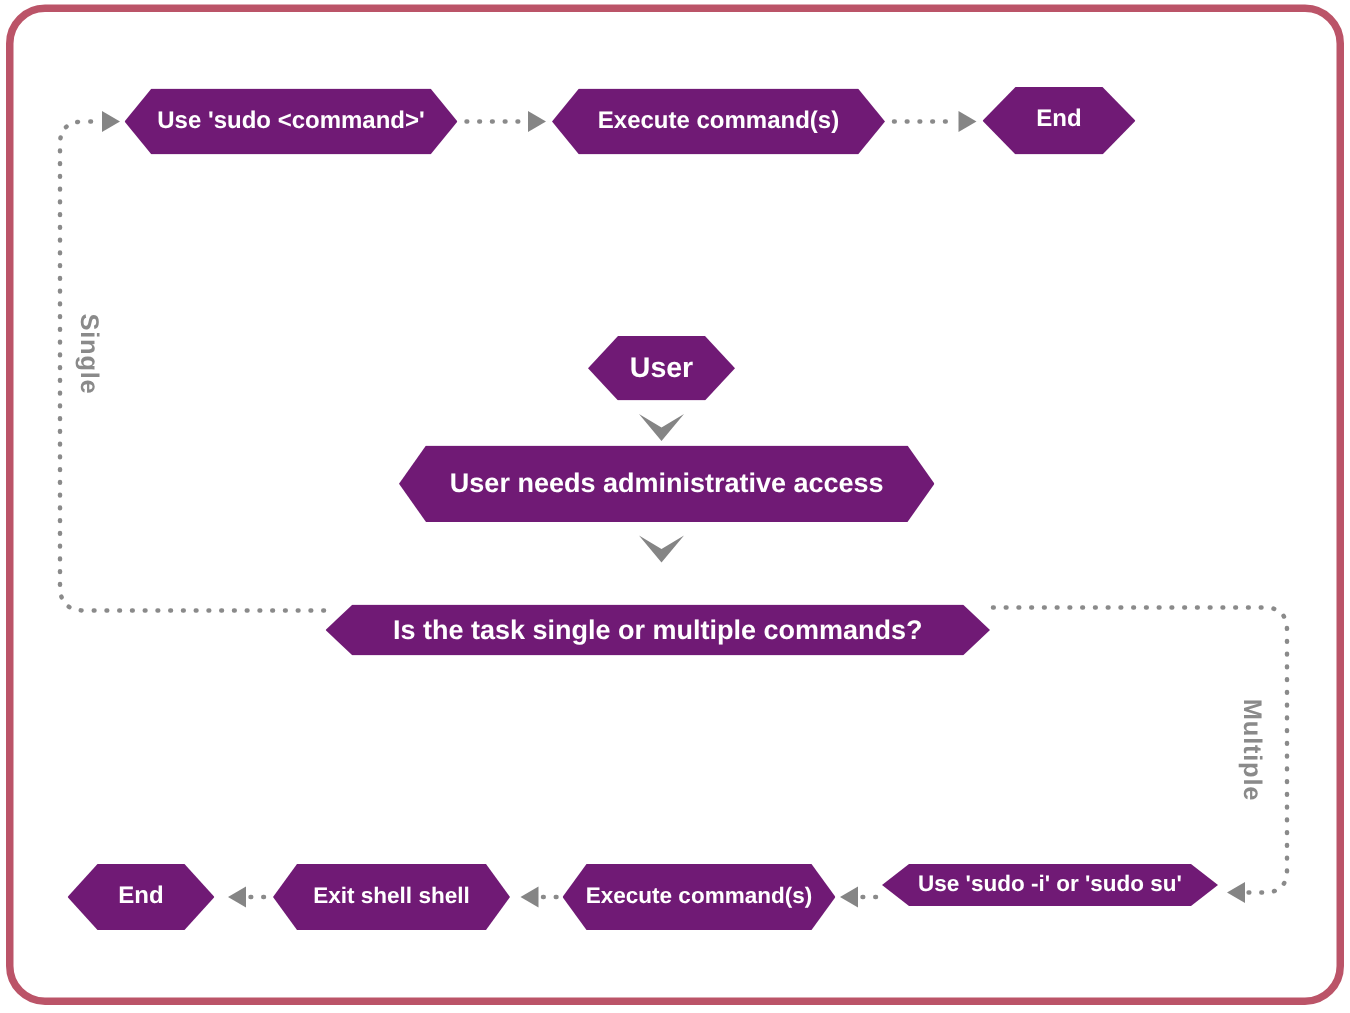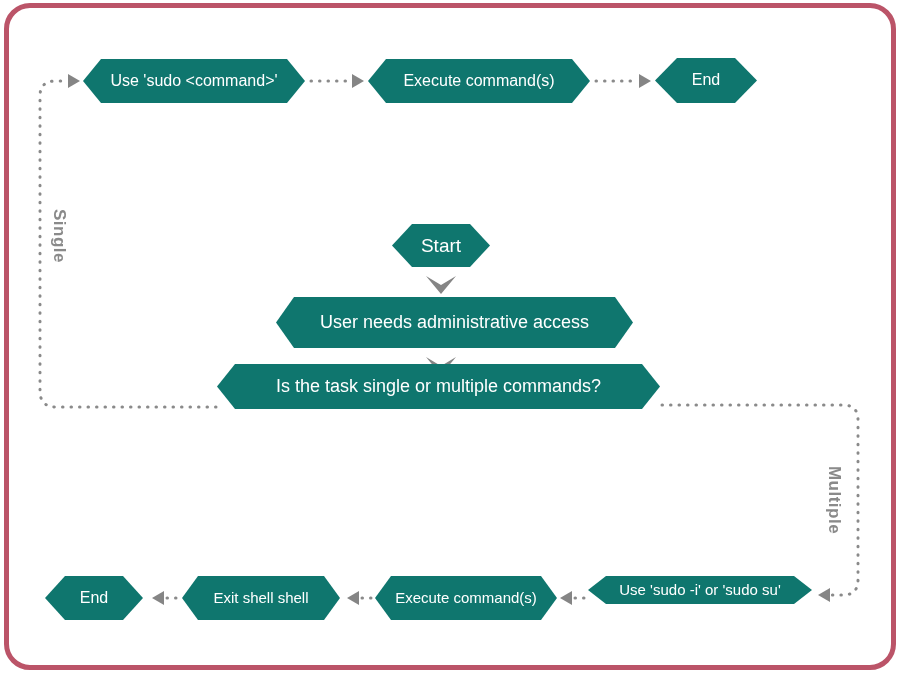--- a/index.html
+++ b/index.html
@@ -22,23 +22,23 @@
   }
   .connectors {
     position: absolute;
     left: 0; top: 0;
     width: 900px;
     height: 675px;
     pointer-events: none;
   }
   .node {
     position: absolute;
-    background: #0f766e;
+    background: #701a75;
     color: #ffffff;
-    font-weight: normal;
+    font-weight: bold;
     display: flex;
     align-items: center;
     justify-content: center;
     text-align: center;
     white-space: nowrap;
     line-height: 1.05;
     box-sizing: border-box;
   }
   .ch16 { clip-path: polygon(16px 0, calc(100% - 16px) 0, 100% 50%, calc(100% - 16px) 100%, 16px 100%, 0 50%); }
   .ch18 { clip-path: polygon(18px 0, calc(100% - 18px) 0, 100% 50%, calc(100% - 18px) 100%, 18px 100%, 0 50%); }
@@ -83,25 +83,25 @@
   <path d="M 371 598 H 361" fill="none" stroke="#8a8a8a" stroke-width="3" stroke-linecap="round" stroke-dasharray="0.5 8"></path>
   <polygon points="359,591 359,605 347,598" fill="#858585"></polygon>
 
   <path d="M 176 598 H 166" fill="none" stroke="#8a8a8a" stroke-width="3" stroke-linecap="round" stroke-dasharray="0.5 8"></path>
   <polygon points="164,591 164,605 152,598" fill="#858585"></polygon>
 
   <polygon points="426,276 441,285 456,276 441,294" fill="#858585"></polygon>
   <polygon points="426,357 441,366 456,357 441,375" fill="#858585"></polygon>
 </svg>
 
-<div class="node ch20 fs19" style="left:392px; top:224px; width:98px; height:43px;">Start</div>
+<div class="node ch20 fs19" style="left:392px; top:224px; width:98px; height:43px;">User</div>
 
-<div class="node ch18 fs18" style="left:276px; top:297px; width:357px; height:51px;">User needs administrative access</div>
+<div class="node ch18 fs18" style="left:266px; top:297px; width:357px; height:51px;">User needs administrative access</div>
 
-<div class="node ch18 fs18" style="left:217px; top:364px; width:443px; height:45px;">Is the task single or multiple commands?</div>
+<div class="node ch18 fs18" style="left:217px; top:403px; width:443px; height:34px;">Is the task single or multiple commands?</div>
 
 <div class="node ch18 fs16" style="left:83px; top:59px; width:222px; height:44px;">Use 'sudo &lt;command&gt;'</div>
 
 <div class="node ch18 fs16" style="left:368px; top:59px; width:222px; height:44px;">Execute command(s)</div>
 
 <div class="node ch22 fs16" style="left:655px; top:58px; width:102px; height:45px;">End</div>
 
 <div class="node ch18 fs15" style="left:588px; top:576px; width:224px; height:28px;">Use 'sudo -i' or 'sudo su'</div>
 
 <div class="node ch16 fs15" style="left:375px; top:576px; width:182px; height:44px;">Execute command(s)</div>

